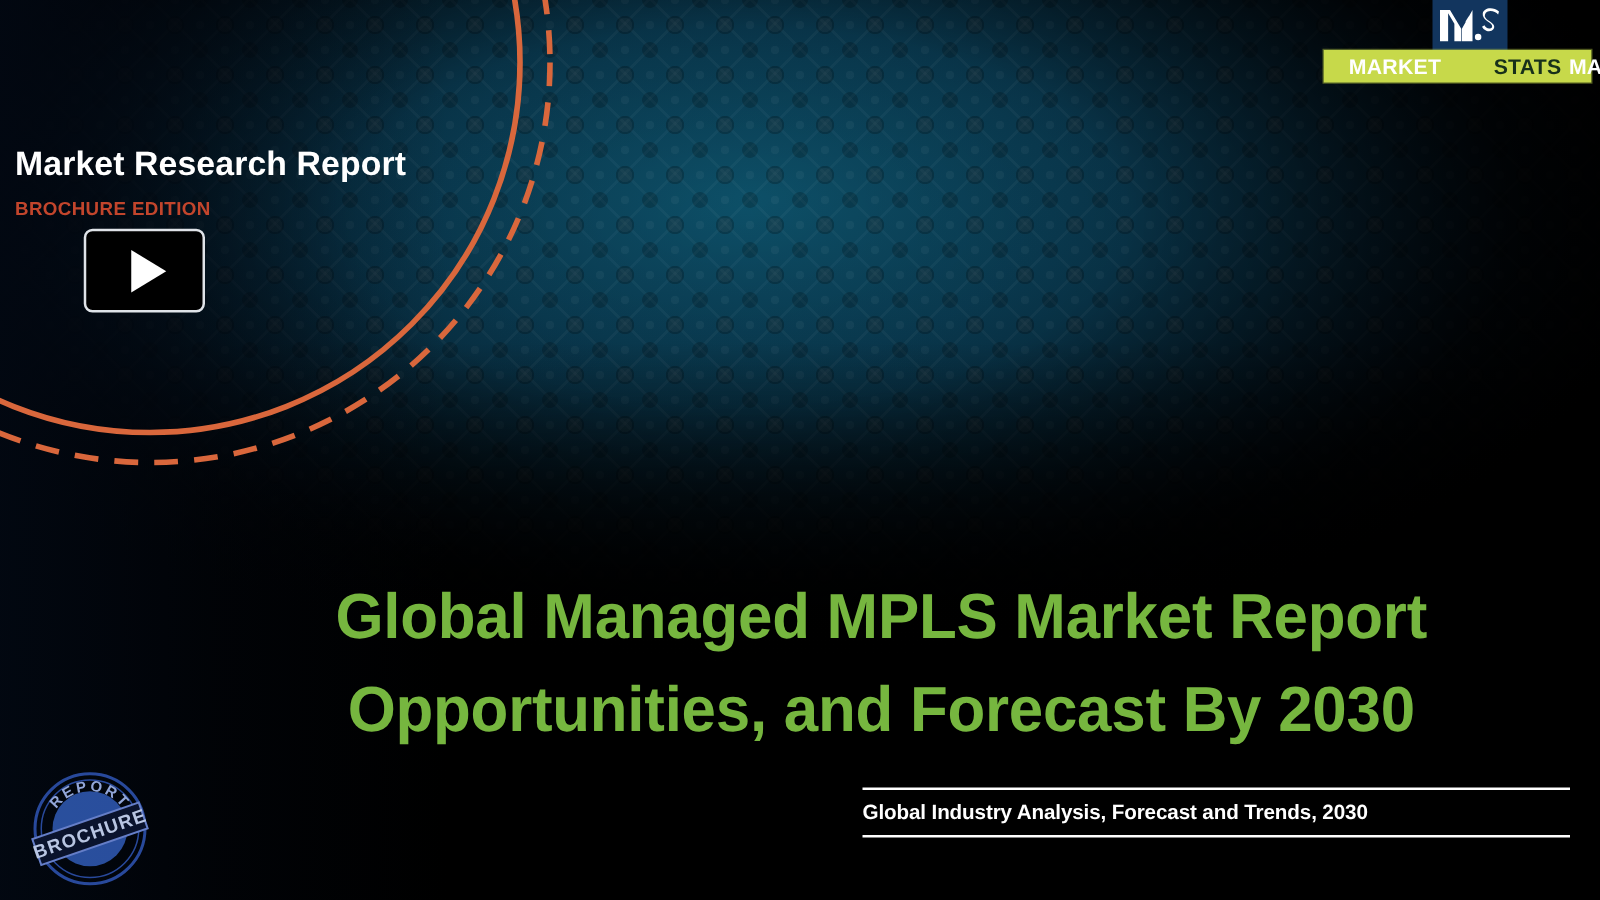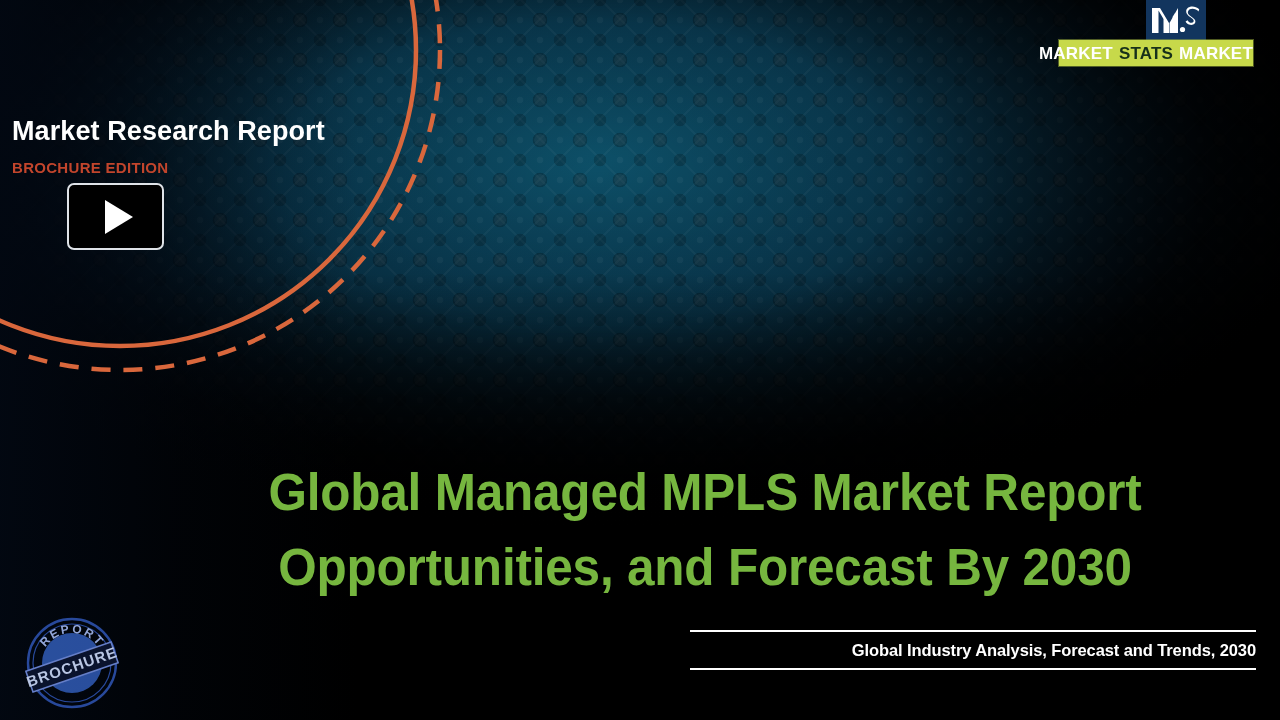--- a/index.html
+++ b/index.html
@@ -122,32 +122,33 @@
     justify-content: center;
   }
   .logo-mark svg { display: block; }
   .logo-bar {
     position: absolute;
     left: 0; top: 40px;
     width: 194px; height: 26px;
     background: #c7d94a;
     display: flex;
     align-items: center;
-    justify-content: flex-end;
+    justify-content: space-between;
     gap: 6px;
     box-shadow: 0 0 0 1px rgba(160,180,60,.5);
+    padding-left: 20px;
   }
   .logo-bar span {
     font-size: 17px;
     font-weight: 700;
     letter-spacing: .2px;
     line-height: 1;
   }
   .lw { color: #ffffff; }
-  .ld { color: #17301a; }
+  .ld { color: #17301a; margin-left: 36px; }
 
   
   .main-title {
     position: absolute;
     left: 150px;
     top: 455px;
     width: 1110px;
     text-align: center;
     color: #76b63f;
     font-size: 51px;
@@ -164,21 +165,21 @@
     position: absolute;
     left: 690px;
     top: 630px;
     width: 566px;
   }
   .sub-rule {
     height: 2px;
     background: #ffffff;
   }
   .sub-text {
-    text-align: right;
+    text-align: left;
     color: #ffffff;
     font-size: 16.5px;
     font-weight: 700;
     letter-spacing: -.1px;
     padding: 9px 0 8px;
     white-space: nowrap;
   }
 
   
   .stamp { position: absolute; left: 22px; top: 613px; width: 100px; height: 100px; opacity: .92; }

